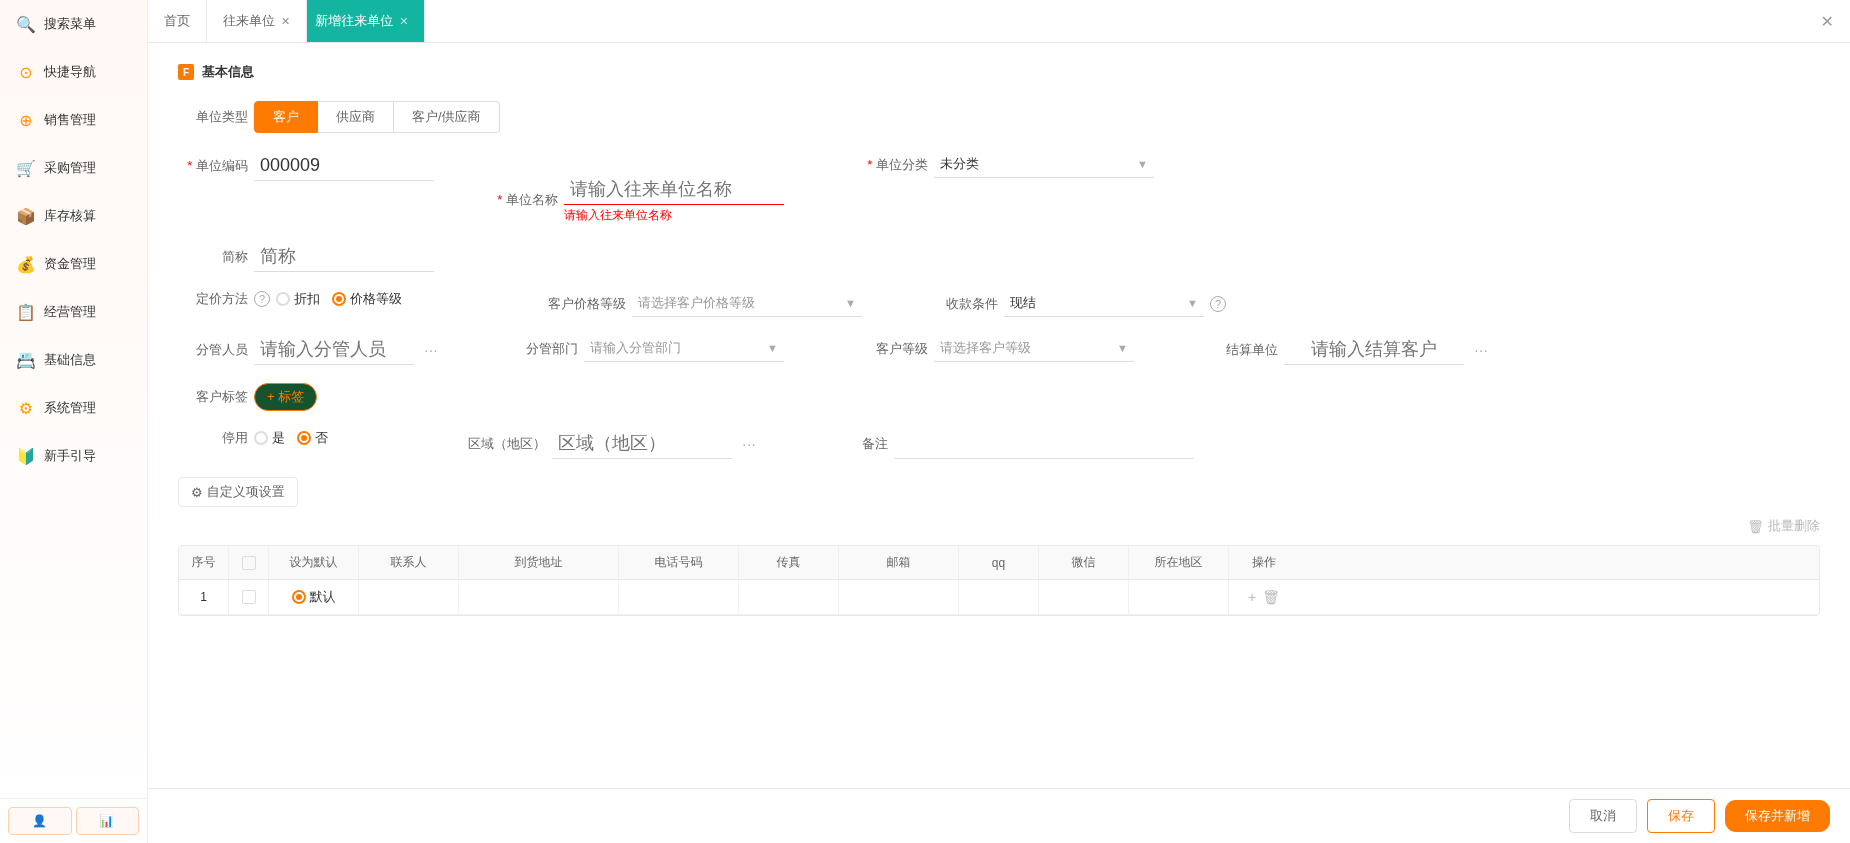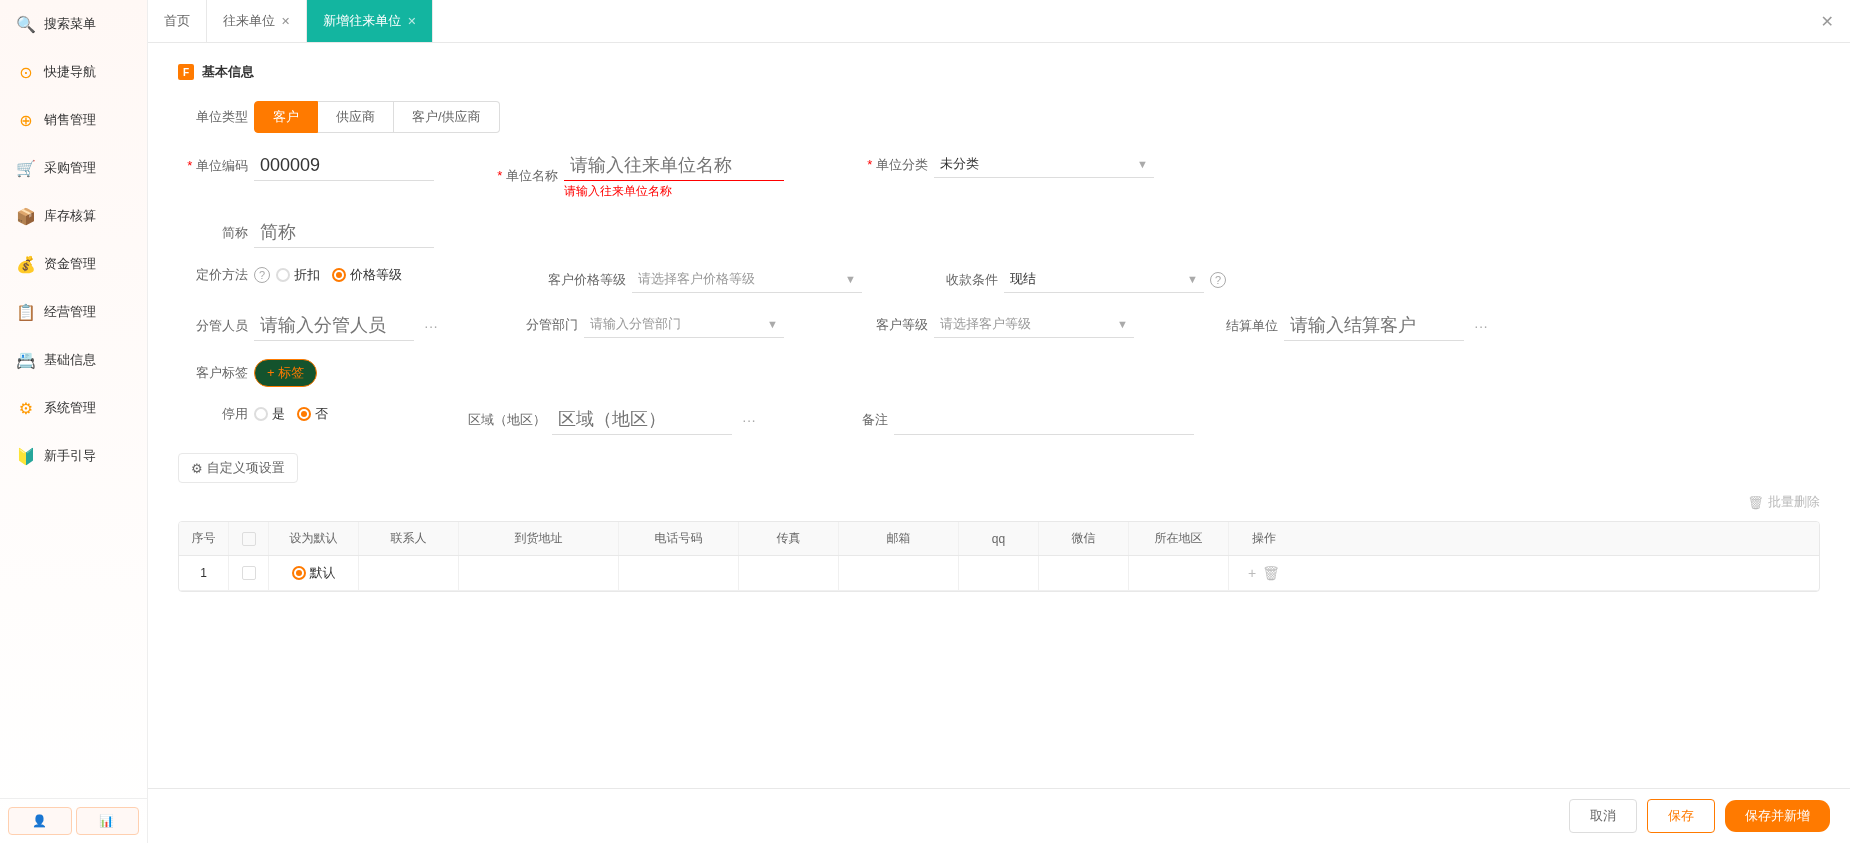--- a/index.html
+++ b/index.html
@@ -79,20 +79,21 @@
       font-size: 13px;
       color: #666;
       border-right: 1px solid #e8e8e8;
       white-space: nowrap;
       gap: 6px;
     }
     .tab:first-child { border-left: none; }
     .tab.active {
       background: #13b5a0;
       color: #fff;
+      padding-left: 8px;
     }
     .tab .close-btn {
       font-size: 11px;
       color: inherit;
       opacity: 0.7;
       cursor: pointer;
     }
     .tab.active .close-btn { color: #fff; }
     .tab-spacer { flex: 1; }
     .tab-close-all {
@@ -521,21 +522,21 @@
     </div>
 
     <div class="form-row">
 
       <div class="form-group" style="flex: 0 0 280px;">
         <span class="form-label required">单位编码</span>
         <input type="text" class="form-input" style="max-width: 180px;" value="000009">
       </div>
       <div class="form-row-gap"></div>
 
-      <div class="form-group" style="flex: 0 0 340px;">
+      <div class="form-group" style="flex: 0 0 340px; margin-top: 24px;">
         <span class="form-label required">单位名称</span>
         <div class="form-input-wrapper">
           <input type="text" class="form-input error" style="max-width: 220px; border-bottom-color: rgb(255, 0, 0);" placeholder="请输入往来单位名称">
           <span class="error-msg">请输入往来单位名称</span>
         </div>
       </div>
       <div class="form-row-gap"></div>
 
       <div class="form-group" style="flex: 1;">
         <span class="form-label required">单位分类</span>
@@ -612,21 +613,21 @@
         <span class="form-label">客户等级</span>
         <div class="form-select" style="max-width:200px;">
           <span class="select-value">请选择客户等级</span>
           <span class="select-arrow">▼</span>
         </div>
       </div>
       <div class="form-row-gap"></div>
 
       <div class="form-group" style="flex: 1;">
         <span class="form-label">结算单位</span>
-        <input type="text" class="form-input" style="max-width: 180px;" placeholder="请输入结算客户">
+        <input type="text" class="form-input" style="max-width: 180px; text-align: center;" placeholder="请输入结算客户">
         <span class="dots-btn">···</span>
       </div>
     </div>
 
     <div class="form-row">
       <div class="form-group" style="flex: 0 0 auto;">
         <span class="form-label">客户标签</span>
         <button class="tag-add-btn">
           <span>+ 标签</span>
         </button>

